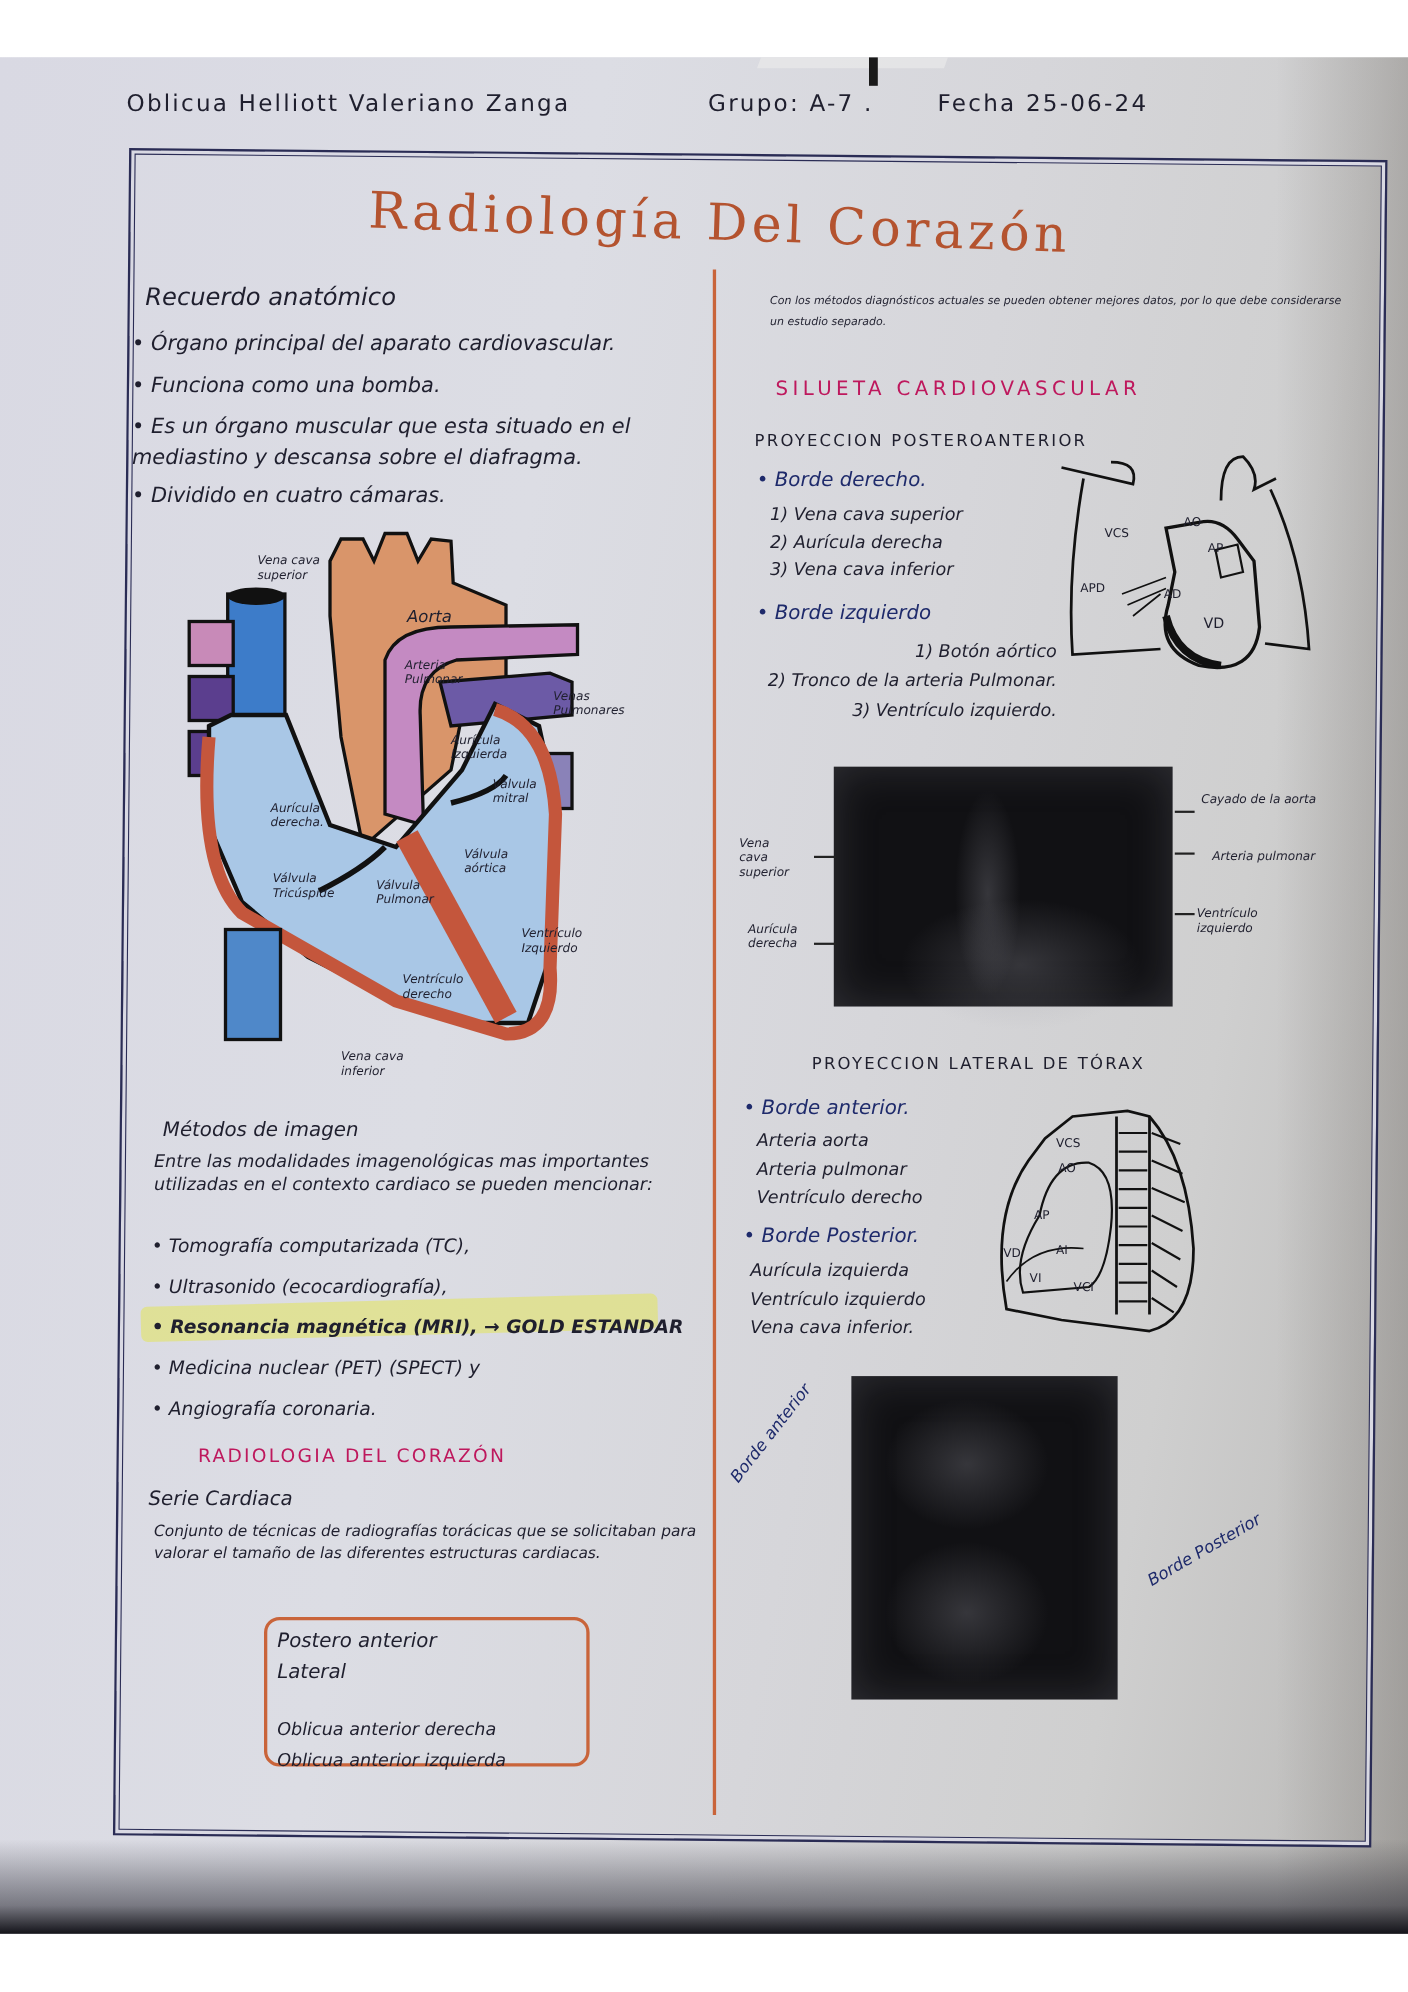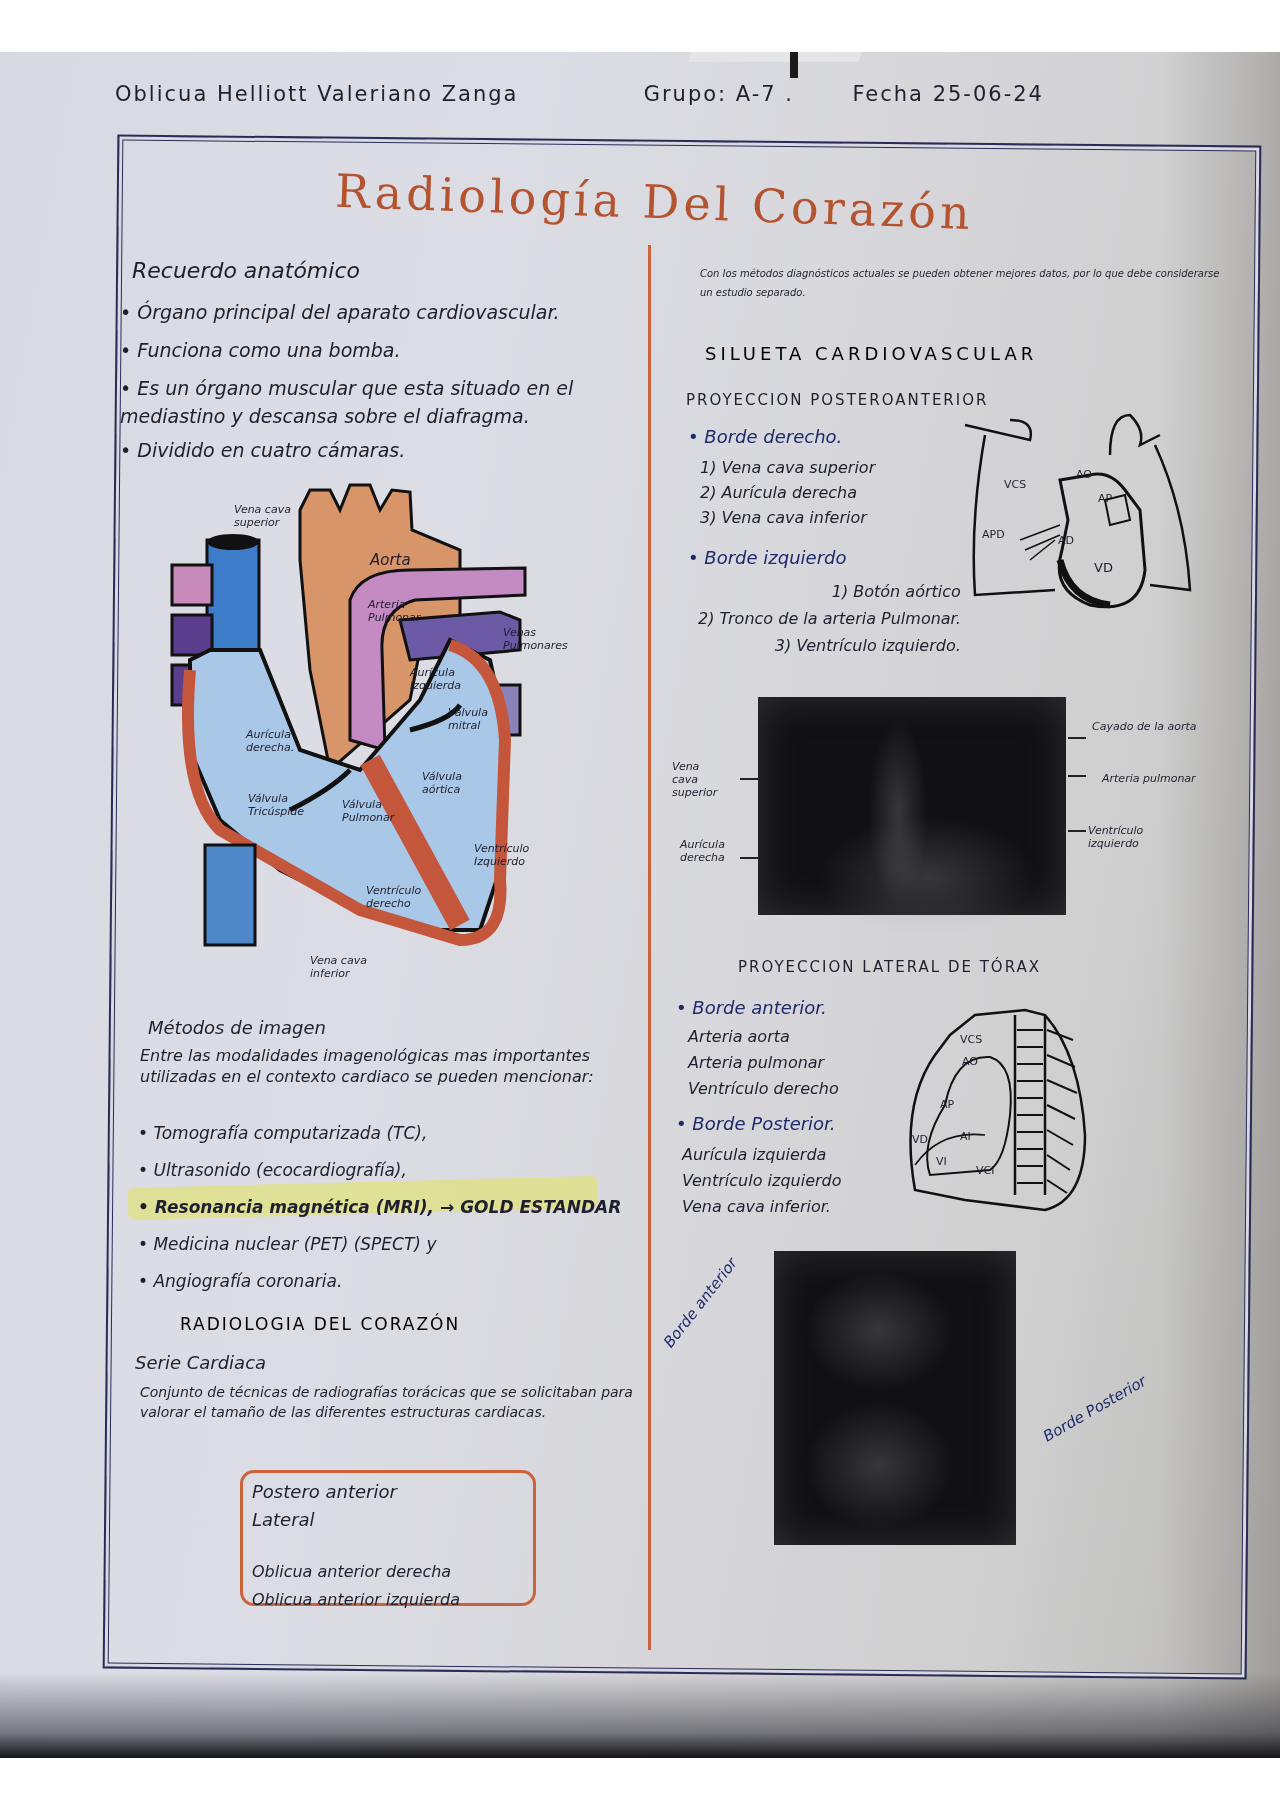--- a/index.html
+++ b/index.html
@@ -7,21 +7,21 @@
   .photo{position:absolute;left:0;top:52px;width:1280px;height:1706px;
     background:linear-gradient(100deg,#d9d9e3 0%,#dcdde4 35%,#d6d6da 60%,#cfcfcf 80%,#b9b8b6 100%);overflow:hidden;}
   .shadow-bottom{position:absolute;left:0;top:1672px;width:1280px;height:86px;background:linear-gradient(180deg,rgba(60,60,70,0) 0%,rgba(40,40,50,.55) 70%,#14141a 100%);}
   .shadow-right{position:absolute;right:0;top:0;width:120px;height:1706px;background:linear-gradient(90deg,rgba(120,115,110,0) 0%,rgba(110,105,100,.35) 100%);}
   .clip{position:absolute;left:790px;top:0;width:8px;height:26px;background:#1a1a1a;}
   .clip2{position:absolute;left:690px;top:0;width:170px;height:10px;background:#eaeaea;opacity:.7;transform:skewX(-20deg);}
   .frame{position:absolute;left:110px;top:140px;width:1140px;height:1530px;border:2px solid #2a2c55;box-shadow:inset 0 0 0 3px #d9d9e3,inset 0 0 0 4px #2a2c55;transform:rotate(0.55deg);}
   .divider{position:absolute;left:648px;top:245px;width:3px;height:1405px;background:#c9643a;}
   .hw{position:absolute;color:#1f1f2e;font-family:"DejaVu Sans",sans-serif;font-style:italic;white-space:nowrap;}
   .caps{font-style:normal;letter-spacing:2px;}
-  .red{color:#000000;}
+  .red{color:#be185d;}
   .blue{color:#1e2a6b;}
   .header-row{position:absolute;left:115px;top:82px;font-size:21px;}
   .title{position:absolute;left:335px;top:175px;font-size:46px;color:#b4532f;font-style:normal;letter-spacing:4px;font-family:"DejaVu Serif",serif;transform:rotate(2deg);}
   .sub{font-size:22px;}
   .body{font-size:19px;line-height:28px;}
   .small{font-size:15px;line-height:20px;}
   .tiny{font-size:11px;line-height:13px;}
   .highlight{position:absolute;left:128px;top:1182px;width:470px;height:32px;background:rgba(226,228,110,.65);border-radius:6px;transform:rotate(-1.5deg);}
   .rbox{position:absolute;left:240px;top:1470px;width:290px;height:130px;border:3px solid #c9643a;border-radius:14px;}
   .xray{position:absolute;background:#111114;box-shadow:inset 0 0 40px rgba(140,140,150,.25);}

